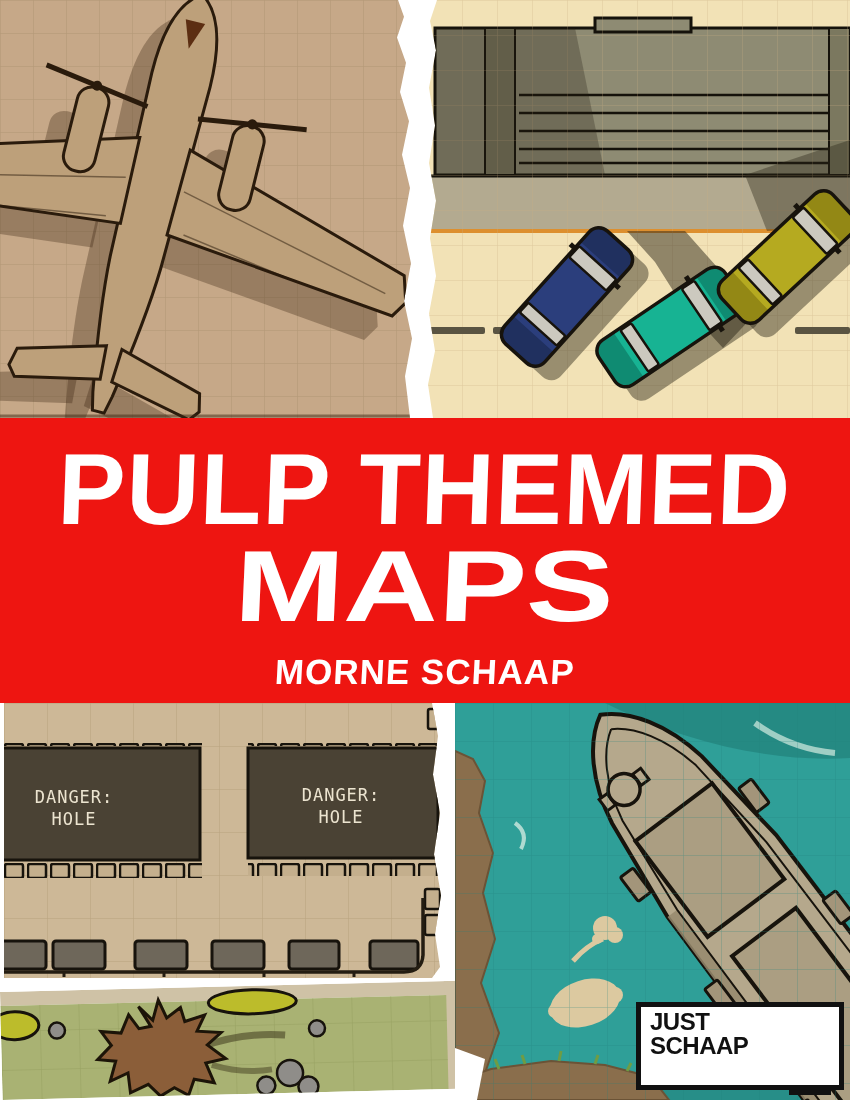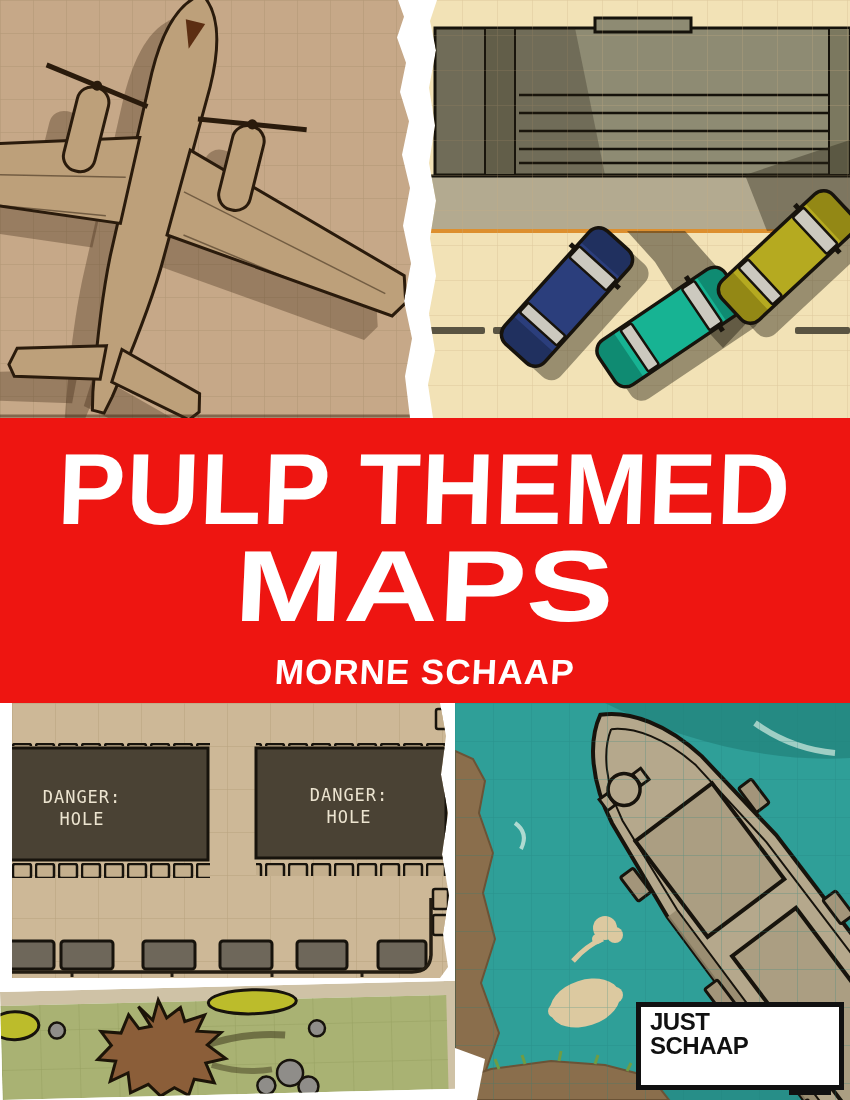--- a/index.html
+++ b/index.html
@@ -7,21 +7,21 @@
     position:relative;width:850px;height:1100px;background:#ffffff;
     overflow:hidden;font-family:"Liberation Sans",sans-serif;
   }
   .panel{position:absolute;}
   .panel svg{display:block;}
 
   .panel-plane{left:0;top:0;width:412px;height:418px;
     clip-path:polygon(0 0,398px 0,404px 4%,397px 9%,406px 15%,400px 22%,409px 29%,402px 37%,410px 45%,403px 54%,411px 63%,404px 72%,412px 81%,405px 90%,410px 100%,0 100%);}
   .panel-street{left:427px;top:0;width:423px;height:418px;
     clip-path:polygon(10px 0,100% 0,100% 100%,6px 100%,1px 92%,8px 84%,2px 75%,9px 66%,3px 57%,9px 48%,2px 39%,8px 30%,2px 21%,9px 12%,3px 5%);}
-  .panel-danger{left:12px;top:703px;width:438px;height:275px;
+  .panel-danger{left:4px;top:703px;width:438px;height:275px;
     clip-path:polygon(0 0,428px 0,434px 12%,429px 26%,436px 40%,430px 55%,437px 70%,431px 84%,436px 96%,428px 100%,0 100%);}
   .panel-green{left:0;top:992px;width:458px;height:108px;transform:rotate(-1.4deg);transform-origin:0 0;}
   .panel-boat{left:455px;top:703px;width:395px;height:397px;}
 
   .banner{
     position:absolute;left:0;top:418px;width:850px;height:285px;
     background:var(--banner-red,#ee1511);
     display:flex;flex-direction:column;align-items:center;
     padding-top:24px;box-sizing:border-box;
     color:var(--title-white,#ffffff);font-weight:bold;

